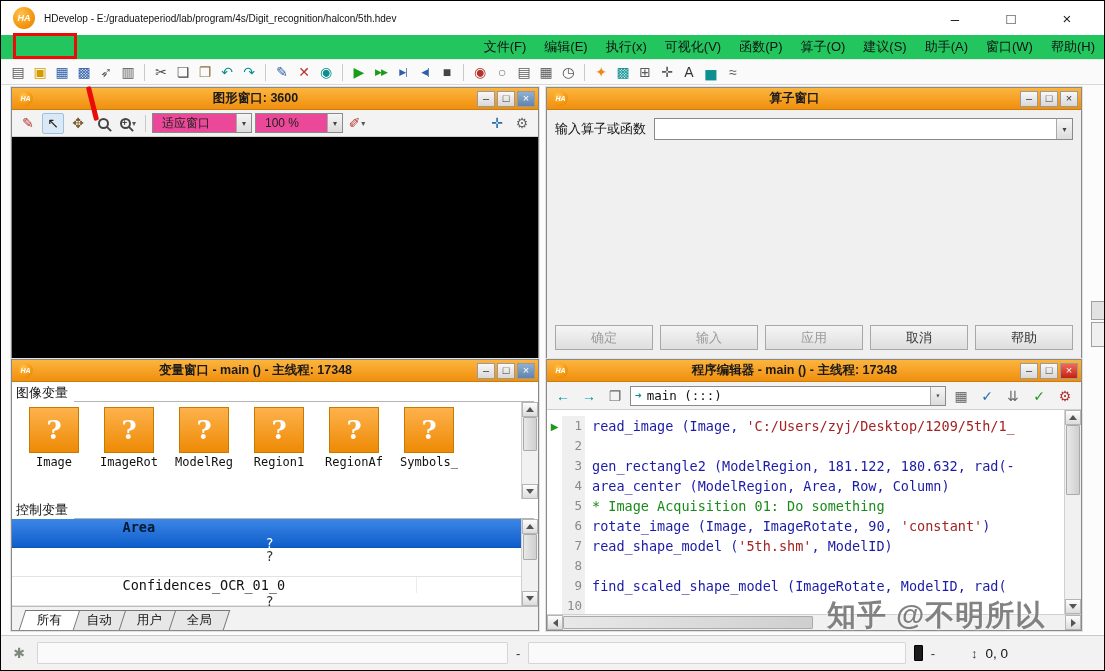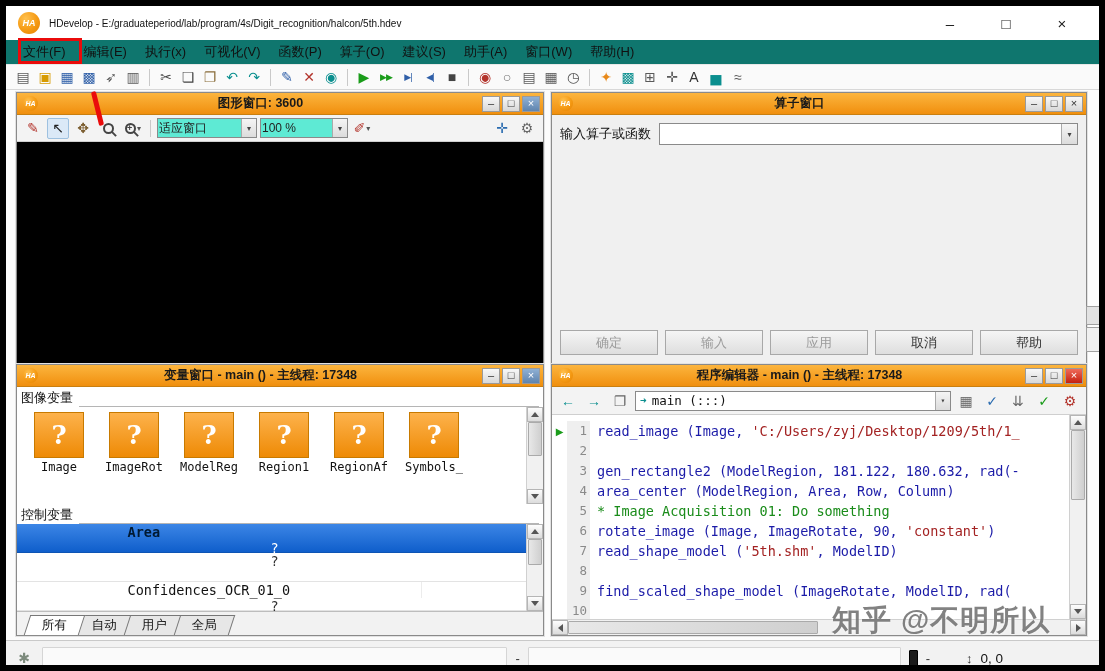--- a/index.html
+++ b/index.html
@@ -1,30 +1,30 @@
 <!DOCTYPE html>
 <html><head>
 <meta charset="utf-8">
 <style>
   * { box-sizing: border-box; margin: 0; padding: 0; }
   body { background:#888; font-family:"Liberation Sans","DejaVu Sans",sans-serif; }
-  .app { position:relative; width:1105px; height:671px; background:#fff; border:6px solid #000000; overflow:hidden; cursor:default; }
+  .app { position:relative; width:1105px; height:671px; background:#fff; border:1px solid #000000; overflow:hidden; cursor:default; }
 
   
   .titlebar { height:34px; display:flex; align-items:center; padding:0 12px; background:#fff; }
   .logo { border-radius:50%; background:radial-gradient(circle at 35% 30%, #ffc04d 0%, #f59a13 55%, #e27f00 100%);
           color:#fff; font-weight:bold; font-style:italic; display:flex; align-items:center; justify-content:center; flex:none; }
   .logo.lg { width:22px; height:22px; font-size:9px; }
   .logo.sm { width:15px; height:15px; font-size:7px; margin:0 3px; }
   .title-text { margin-left:9px; font-size:10px; color:#111; white-space:nowrap; }
   .win-controls { margin-left:auto; display:flex; gap:34px; padding-right:14px; }
   .wc { font-size:15px; color:#222; width:22px; text-align:center; }
 
   
-  .menubar { height:24px; display:flex; align-items:center; padding-left:8px; background:#0f766e; }
+  .menubar { height:24px; display:flex; align-items:center; padding-left:8px; background:#22c55e;justify-content:flex-end; }
   .menu-item { font-size:13px; color:#111; padding:3px 9px; white-space:nowrap; }
 
   
   .toolbar { height:26px; display:flex; align-items:center; padding:0 6px; background:#fafafa; border-top:1px solid #e8e8e8; border-bottom:1px solid #d8d8d8; }
   .tb-icon { width:22px; height:21px; display:inline-flex; align-items:center; justify-content:center; font-size:14px; border-radius:2px; flex:none; }
   .tb-icon.small { font-size:9px; letter-spacing:-1px; }
   .tb-icon.pressed { background:#dbe9f7; border:1px solid #9ec1e0; }
   .tb-sep { width:1px; height:17px; background:#c9c9c9; margin:0 5px; flex:none; }
   .dd { font-size:8px; color:#555; margin-left:1px; }
 
@@ -35,21 +35,21 @@
   .swtitle-text { flex:1; text-align:center; font-size:12.5px; font-weight:bold; color:#1a1a1a; white-space:nowrap; overflow:hidden; }
   .swc { width:18px; height:16px; margin-left:2px; background:linear-gradient(#f8f8f8,#d8d8d8); border:1px solid #9a9a9a; font-size:11px; line-height:13px; text-align:center; color:#333; flex:none; }
   .swc.close-blue { background:linear-gradient(#8fb0d4,#5f84ae); color:#fff; }
   .swc.close-red  { background:linear-gradient(#ef6a5a,#c5200f); color:#fff; }
 
   
   .gfx { left:10px; top:2px; width:528px; height:272px; }
   .gfx-toolbar { height:27px; flex:none; display:flex; align-items:center; gap:3px; padding:0 5px; background:#f3f3f3; border-bottom:1px solid #cfcfcf; }
   .gfx-canvas { flex:1; background:#000; }
   .gtb-sep { width:1px; height:17px; background:#c9c9c9; margin:0 3px; flex:none; }
-  .combo { height:20px; background:#5eead4; border:1px solid #8a8a8a; display:flex; align-items:center; font-size:12px; color:#222; padding-left:1px; flex:none; }
+  .combo { height:20px; background:#ec4899; border:1px solid #8a8a8a; display:flex; align-items:center; font-size:12px; color:#222; padding-left:9px; flex:none; }
   .combo .arrow { margin-left:auto; width:15px; align-self:stretch; background:linear-gradient(#f5f5f5,#dcdcdc); border-left:1px solid #aaa; display:flex; align-items:center; justify-content:center; font-size:8px; color:#444; }
   .combo.fit { width:100px; }
   .combo.zoom { width:88px; }
   .spacer { flex:1; }
   .mag { position:relative; width:11px; height:11px; border:2px solid #444; border-radius:50%; display:inline-block; }
   .mag::after { content:""; position:absolute; width:6px; height:2px; background:#444; transform:rotate(45deg); right:-5px; bottom:-3px; }
   .mag.plus::before { content:"+"; position:absolute; font-size:9px; font-weight:bold; color:#444; left:0px; top:-2px; }
 
   
   .opw { left:545px; top:2px; width:536px; height:272px; }

